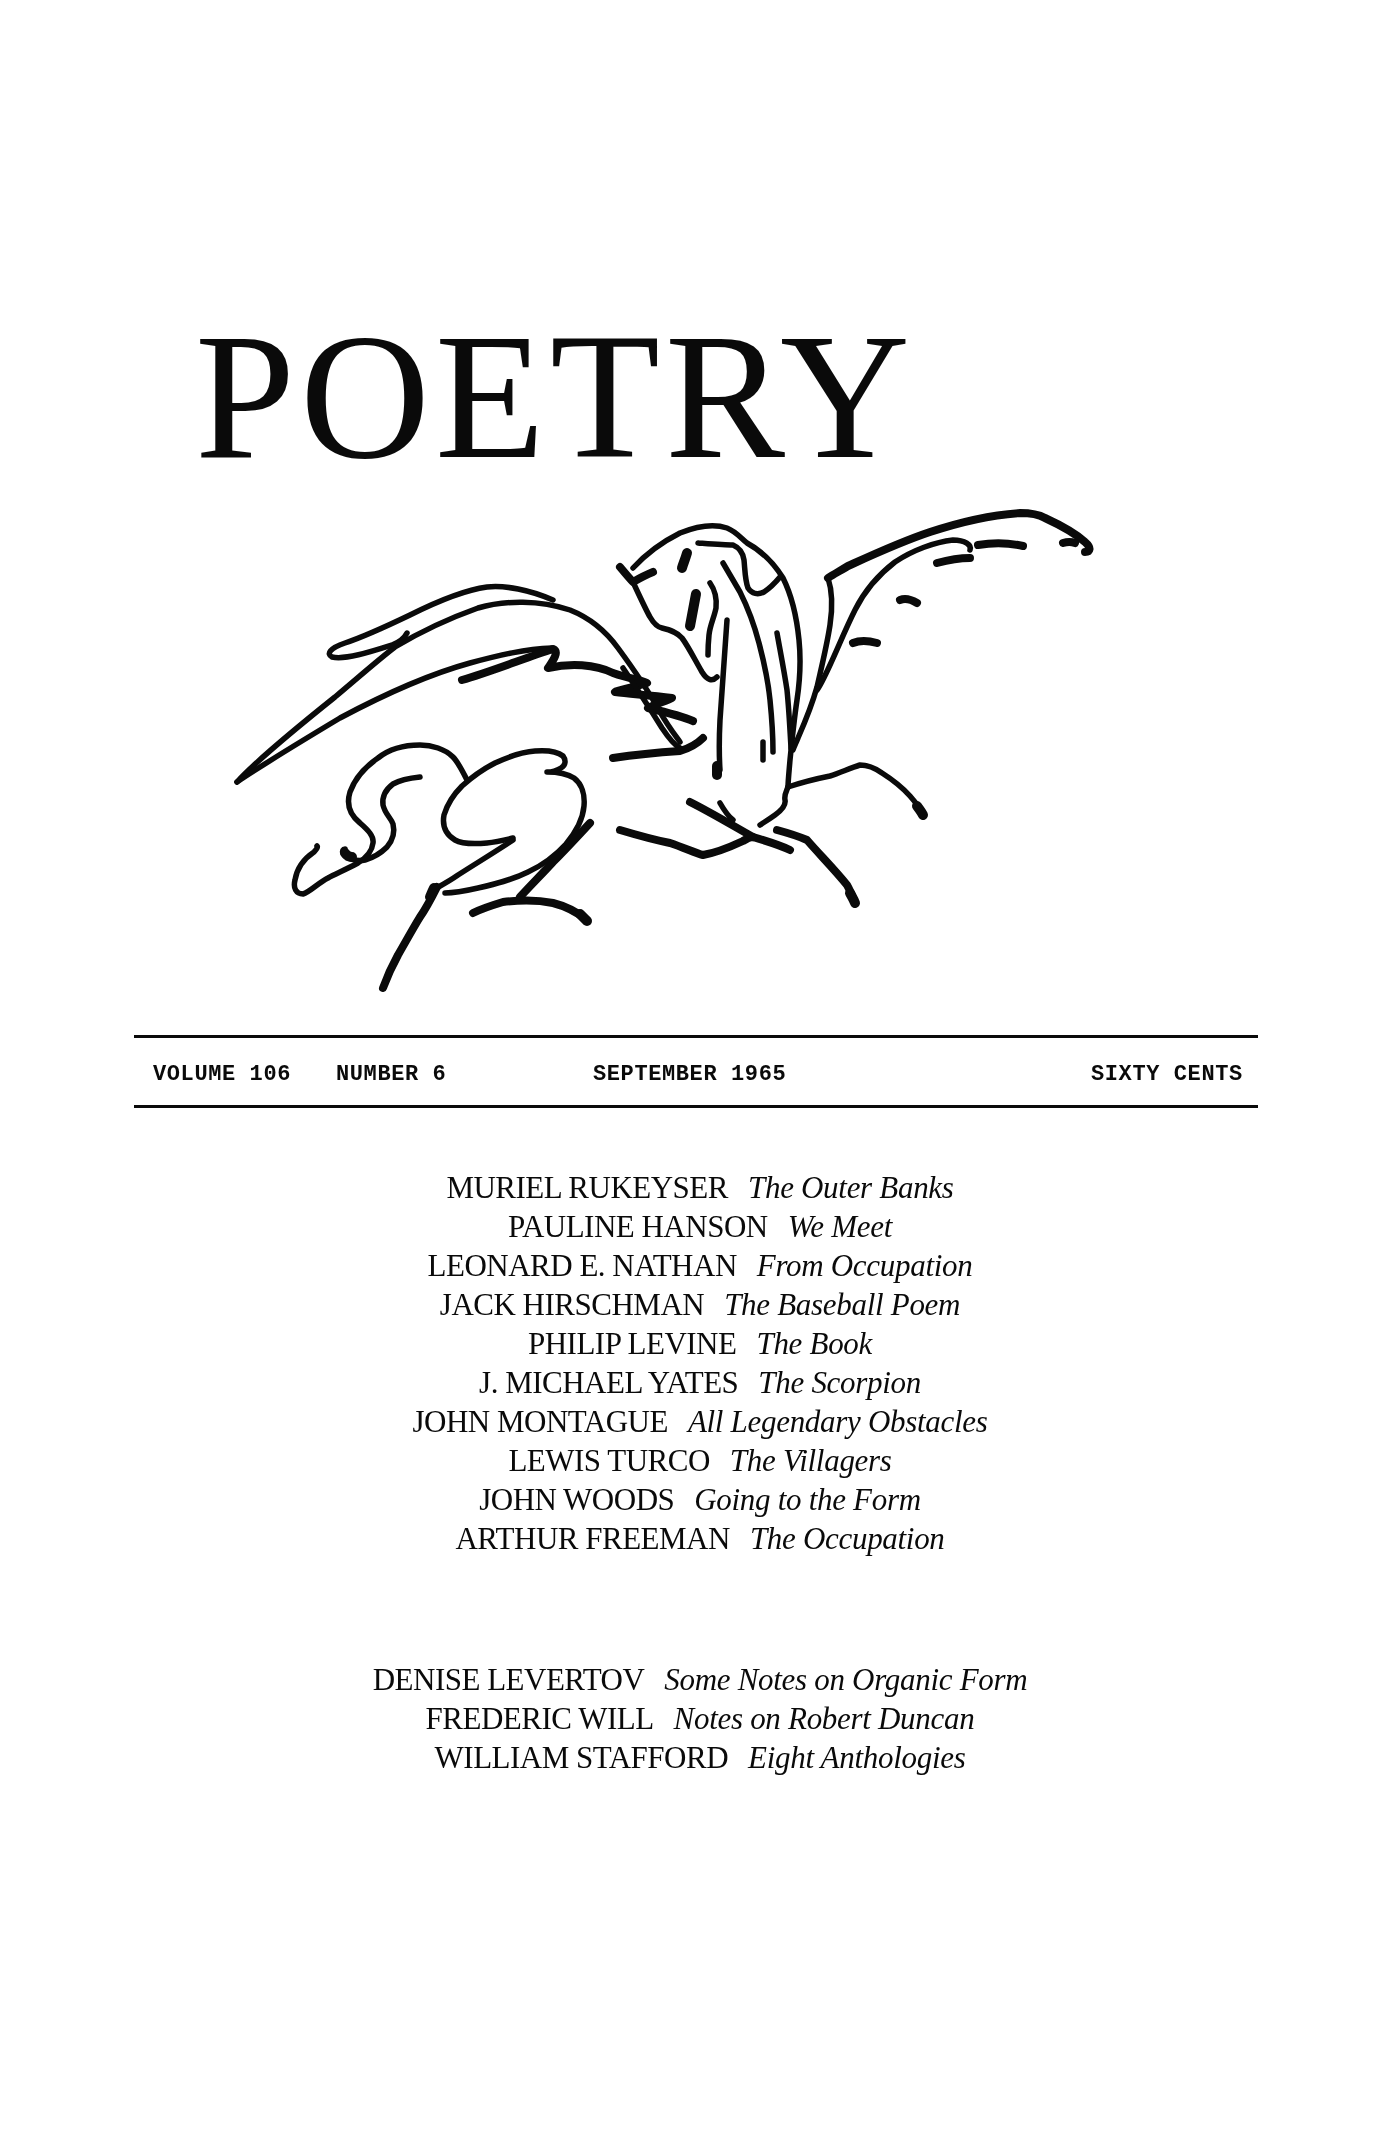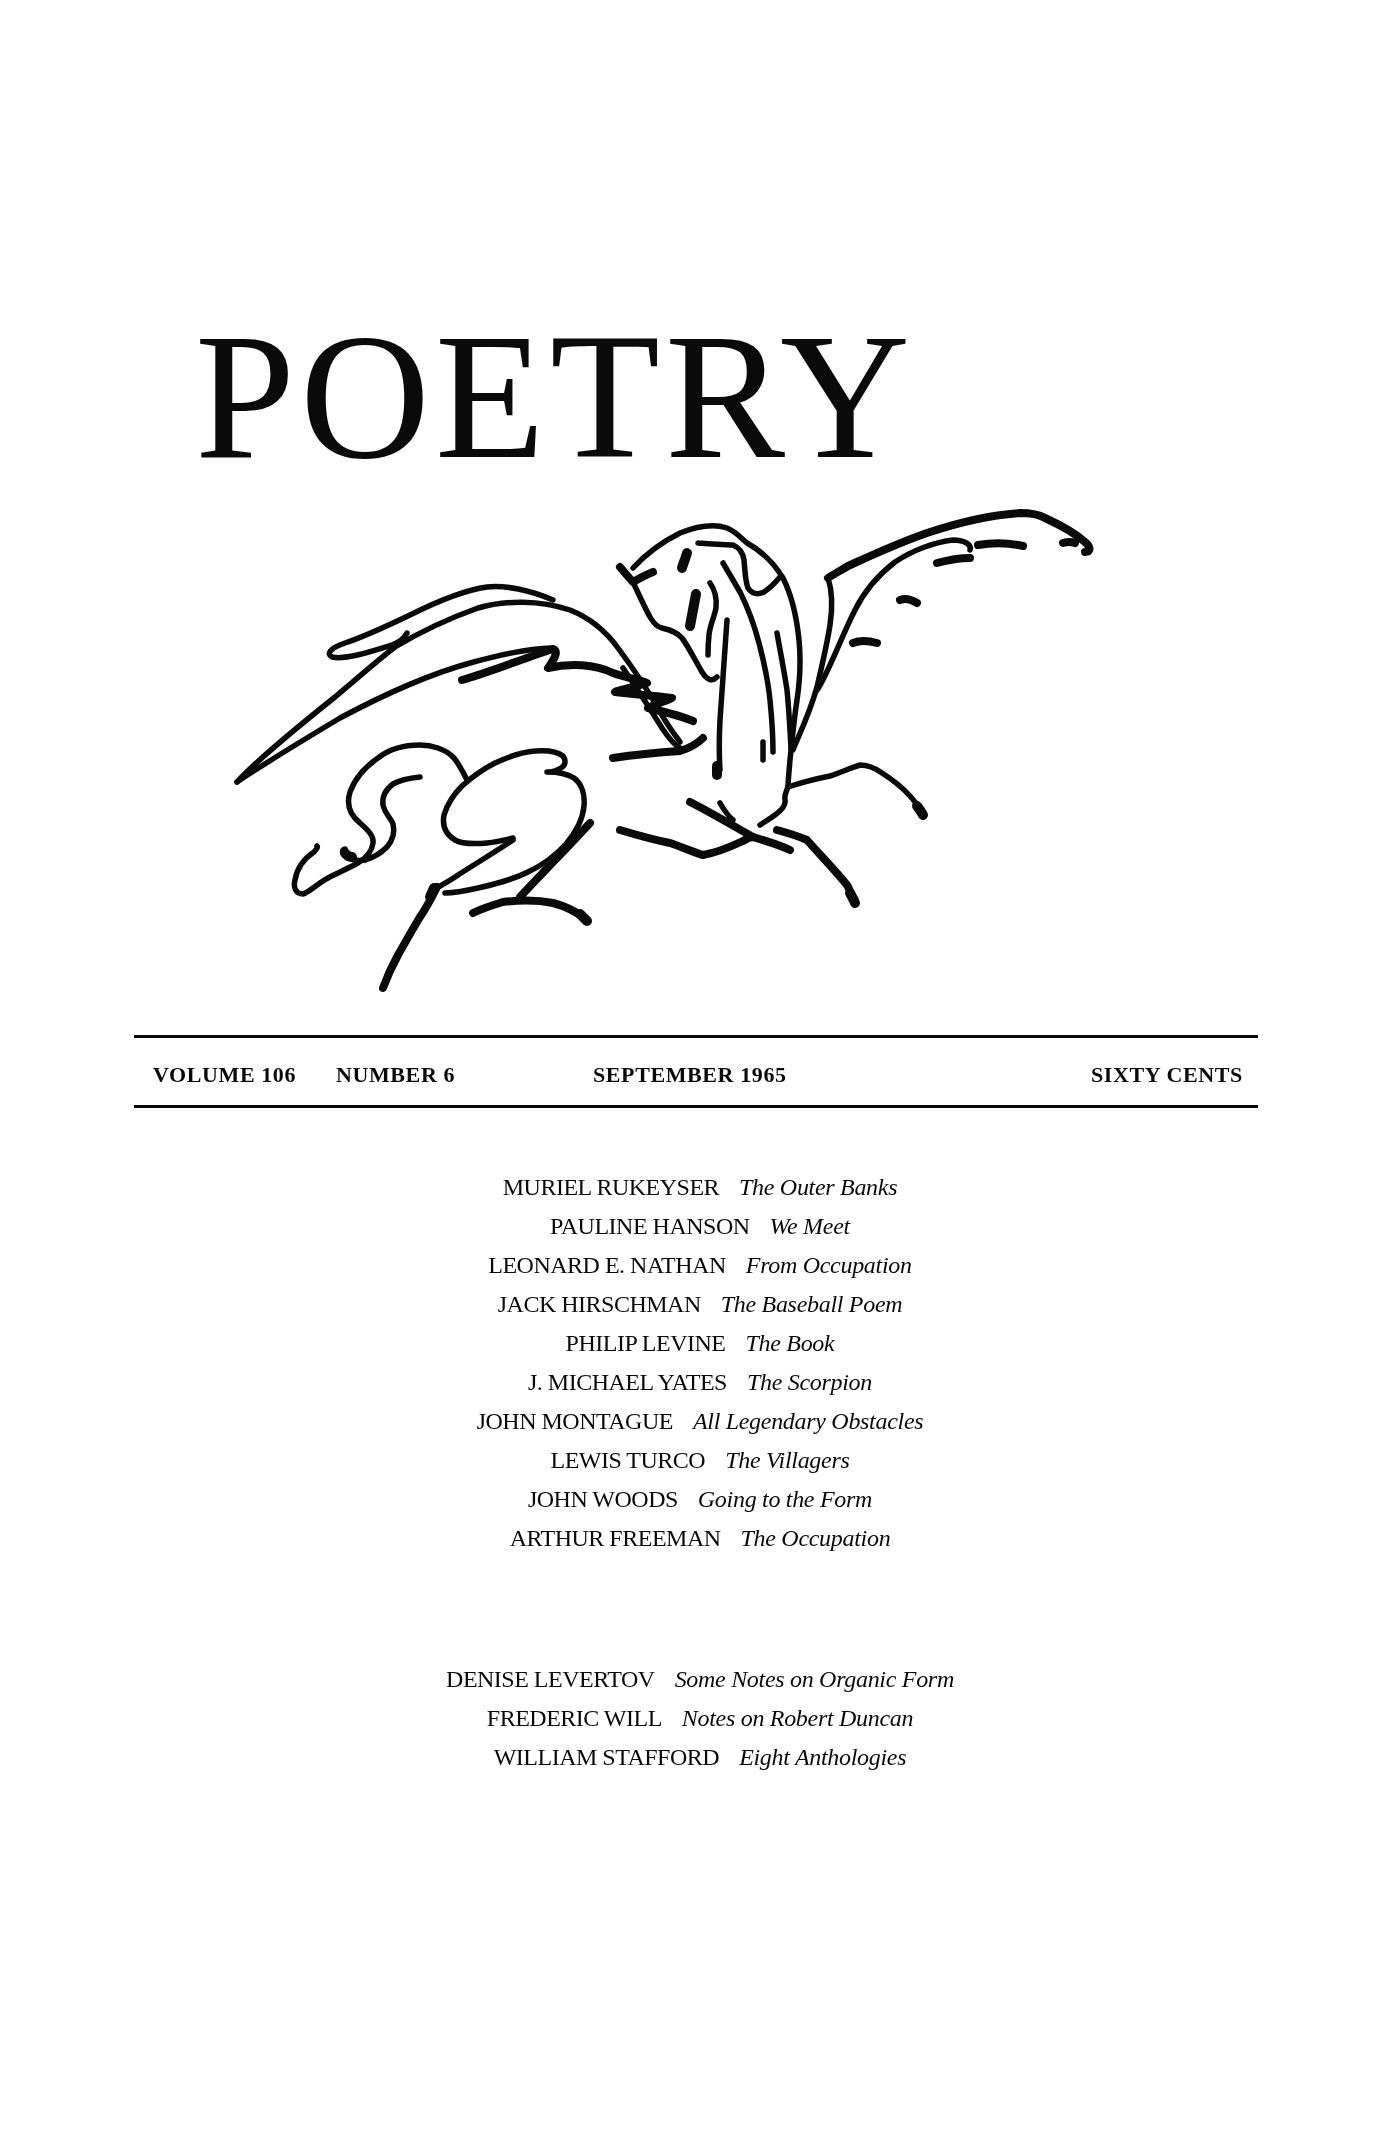--- a/index.html
+++ b/index.html
@@ -61,21 +61,21 @@
     line-height: 22px;
     font-weight: bold;
     letter-spacing: 0.6px;
     white-space: nowrap;
   }
   .issue-row span { position: absolute; top: 0; white-space: nowrap; }
   .toc {
     position: absolute;
     left: 0;
     width: 1400px;
-    font-size: 24px;
+    font-size: 31px;
     line-height: 39px;
   }
   .toc.poems { top: 1168px; }
   .toc.prose { top: 1660px; }
   .toc-line {
     display: block;
     text-align: center;
     white-space: nowrap;
     height: 39px;
   }
@@ -163,21 +163,21 @@
 
   <path class="thick" d="M590,823 C578,836 566,849 553,862 C542,874 530,886 520,897"></path>
 
   <path class="thick" d="M473,913 C483,908 493,905 503,902 C520,900 538,900 553,903 C565,906 577,912 587,920"></path>
   <path class="blob" d="M580,914 C583,917 585,919 587,921"></path>
 </svg>
 
 <div class="rule top"></div>
 <div class="rule bottom"></div>
 
-<div class="issue-row" style="left:0;width:1400px;">
+<div class="issue-row" style="left:0;width:1400px;font-family:Liberation Mono, monospace;">
   <span style="left:153px;">VOLUME 106</span>
   <span style="left:336px;">NUMBER 6</span>
   <span style="left:593px;">SEPTEMBER 1965</span>
   <span style="left:1091px;">SIXTY CENTS</span>
 </div>
 
 <div class="toc poems">
   <div class="toc-line"><span class="author">MURIEL RUKEYSER</span><span class="title">The Outer Banks</span></div>
   <div class="toc-line"><span class="author">PAULINE HANSON</span><span class="title">We Meet</span></div>
   <div class="toc-line"><span class="author">LEONARD E. NATHAN</span><span class="title">From Occupation</span></div>

